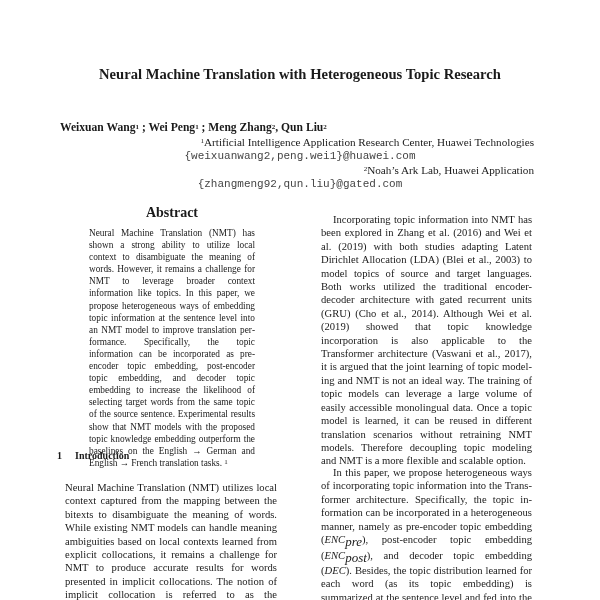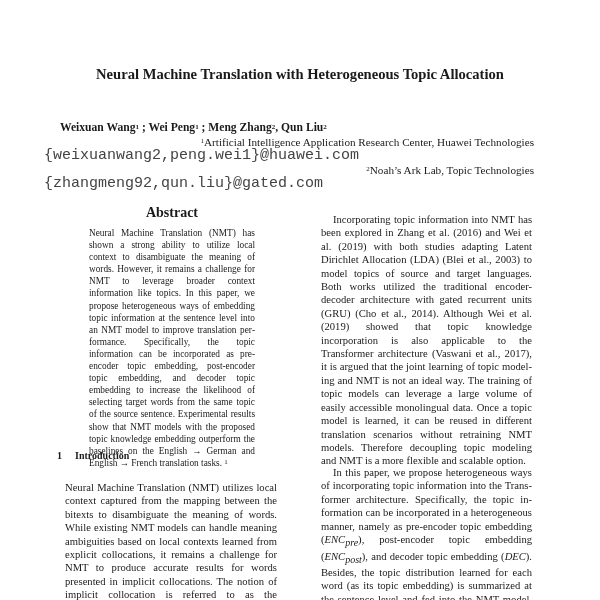--- a/index.html
+++ b/index.html
@@ -12,22 +12,22 @@
     .title {
       position: absolute; left: 60px; top: 66px; width: 480px;
       text-align: center; font-weight: bold; font-size: 14.6px; line-height: 17px;
     }
     .authors {
       position: absolute; left: 60px; top: 121px; width: 480px;
       text-align: left; font-weight: bold; font-size: 11.6px; line-height: 14px;
     }
     .aff { position: absolute; left: 54px; width: 480px; text-align: right; font-size: 11.2px; line-height: 14px; }
     .email {
-      position: absolute; left: 44px; width: 480px; 
-      font-family: "Liberation Mono", "DejaVu Sans Mono", monospace; font-size: 15px; line-height: 14px; color: #444;
+      position: absolute; left: 60px; width: 480px; text-align: center;
+      font-family: "Liberation Mono", "DejaVu Sans Mono", monospace; font-size: 11px; line-height: 14px; color: #444;
     }
     sup { font-size: 7px; vertical-align: top; position: relative; top: -1px; }
     .abs-head {
       position: absolute; left: 92px; top: 205px; width: 160px; text-align: center;
       font-weight: bold; font-size: 14px;
     }
     .abs-body {
       position: absolute; left: 89px; top: 227px; width: 166px;
       font-size: 9.3px; line-height: 12.1px; text-align: justify;
       hyphens: manual;
@@ -38,40 +38,40 @@
     }
     .sec-num { display: inline-block; width: 18px; }
     .col {
       position: absolute; font-size: 10.6px; line-height: 13.4px; text-align: justify;
     }
     .col-left { left: 57px; top: 473px; width: 228px; }
     .col-right-1 { left: 313px; top: 205px; width: 227px; }
     .col-right-2 { left: 313px; top: 458px; width: 227px; }
     .indent { text-indent: 12px; }
     .math { font-style: italic; }
-    .math sub { font-size: 10px; font-style: italic; }
+    .math sub { font-size: 13px; font-style: italic; }
     p { margin: 8px; }
   </style>
 </head>
 <body>
 
 <div class="title">
-  <div>Neural Machine Translation with Heterogeneous Topic Allocation</div>
+  <div>Neural Machine Translation with Heterogeneous Topic Research</div>
 </div>
 
 <div class="authors">
   <span>Weixuan Wang</span><sup>1</sup><span> ; </span><span>Wei Peng</span><sup>1</sup><span> ; </span><span>Meng Zhang</span><sup>2</sup><span>, </span><span>Qun Liu</span><sup>2</sup>
 </div>
 
 <div class="aff" style="top:135px;">
   <sup>1</sup><span>Artificial Intelligence Application Research Center, Huawei Technologies</span>
 </div>
 <div class="email" style="top:149px;">{weixuanwang2,peng.wei1}@huawei.com</div>
 <div class="aff" style="top:163px;">
-  <sup>2</sup><span>Noah’s Ark Lab, Topic Technologies</span>
+  <sup>2</sup><span>Noah’s Ark Lab, Huawei Application</span>
 </div>
 <div class="email" style="top:177px;">{zhangmeng92,qun.liu}@gated.com</div>
 
 <div class="abs-head">Abstract</div>
 <div class="abs-body">
   <span>Neural Machine Translation (NMT) has shown a strong ability to utilize local context to dis­ambiguate the meaning of words. However, it remains a challenge for NMT to leverage broader context information like topics. In this paper, we propose heterogeneous ways of em­bedding topic information at the sentence level into an NMT model to improve translation per­formance. Specifically, the topic information can be incorporated as pre-encoder topic em­bedding, post-encoder topic embedding, and decoder topic embedding to increase the likeli­hood of selecting target words from the same topic of the source sentence. Experimental results show that NMT models with the pro­posed topic knowledge embedding outperform the baselines on the English → German and English → French translation tasks.</span>
   <sup>1</sup>
 </div>
 
 <div class="sec-head">

